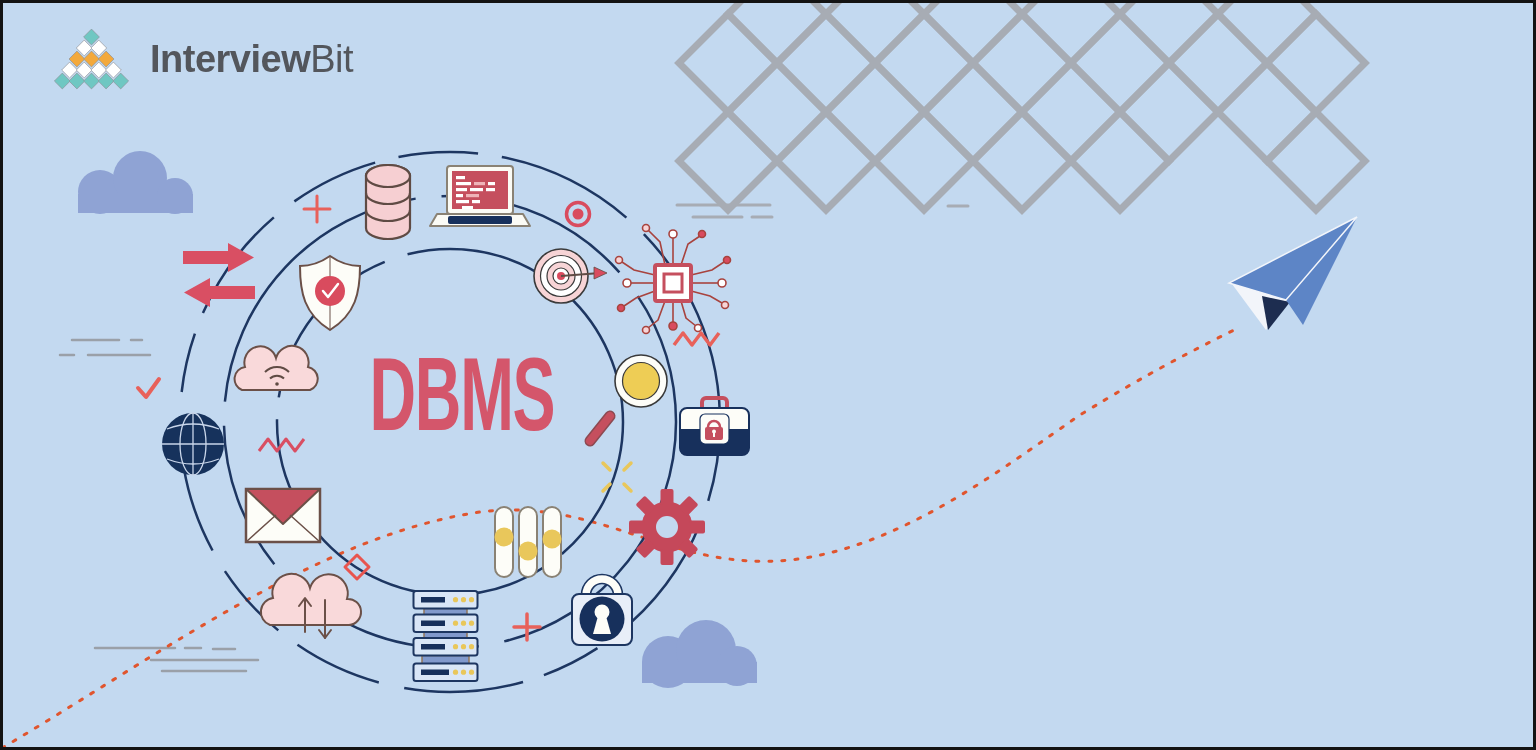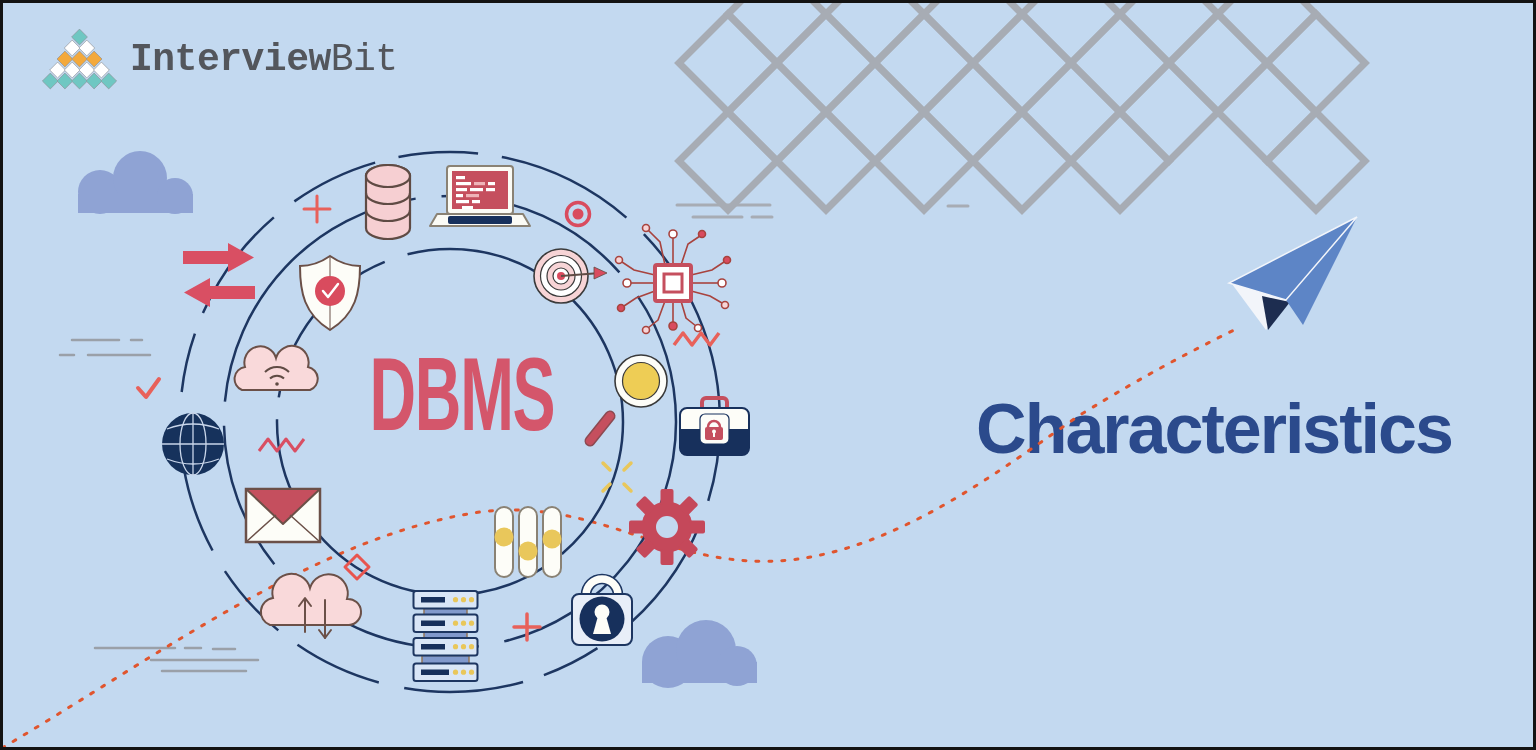--- a/index.html
+++ b/index.html
@@ -3,21 +3,21 @@
 <meta charset="utf-8">
 <style>
   html,body{margin:0;padding:0;background:#888;}
   .canvas{
     position:relative;width:1536px;height:750px;overflow:hidden;
     background:var(--c-background,#c3d9f0);
     font-family:"Liberation Sans",sans-serif;
   }
   .frame{position:absolute;inset:0;border:3px solid #131313;pointer-events:none;z-index:40;}
   
-  .logo{position:absolute;left:42px;top:28px;display:flex;align-items:center;gap:12px;z-index:5;font-family:Liberation Mono, monospace;}
+  .logo{position:absolute;left:54px;top:28px;display:flex;align-items:center;gap:20px;z-index:5;}
   .logo-text{font-size:38px;color:var(--c-logo_text,#53565c);letter-spacing:-0.5px;white-space:nowrap;}
   .logo-text .b{font-weight:700;}
   .logo-text .l{font-weight:400;}
   
   .dbms{
     position:absolute;left:322px;top:342px;width:250px;text-align:center;z-index:6;
     font-size:104px;font-weight:700;line-height:1;color:var(--c-accent_red,#d4566b);
     transform:scaleX(0.62);transform-origin:center;letter-spacing:-2px;
   }
   
@@ -51,21 +51,20 @@
         <path d="M52.1 45.1 60 53 52.1 60.9 44.2 53Z" fill="#6fc7c2"></path>
         <path d="M66.7 45.1 74.6 53 66.7 60.9 58.8 53Z" fill="#6fc7c2"></path>
       </g>
     </svg>
     <div class="logo-text"><span class="b">Interview</span><span class="l">Bit</span></div>
   </div>
 
   <div class="dbms">DBMS</div>
 
   <div class="title">
-    <div class="t1">Characteristics</div>
   </div>
 
   <svg class="art" viewBox="0 0 1536 750">
 
     <g stroke="#a7acb4" stroke-width="7" fill="none">
       <g>
         <path d="M728 112 777 161 728 210 679 161Z"></path>
           <path d="M826 112 875 161 826 210 777 161Z"></path>
         <path d="M924 112 973 161 924 210 875 161Z"></path>
           <path d="M1022 112 1071 161 1022 210 973 161Z"></path>

